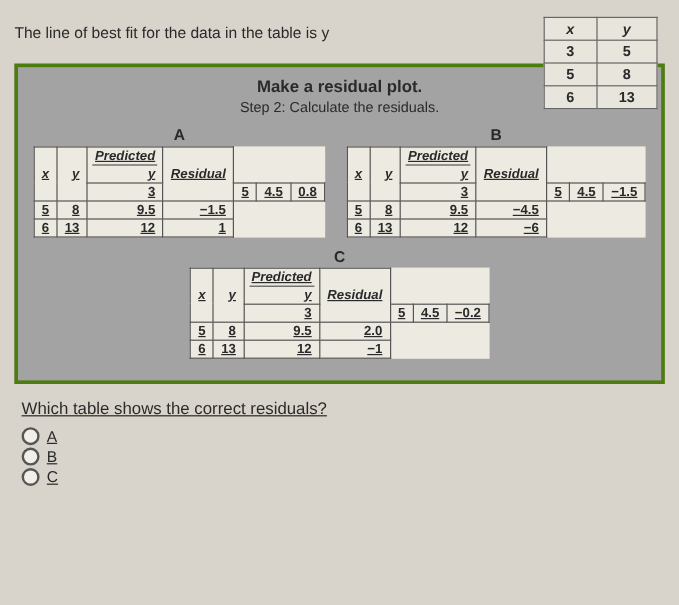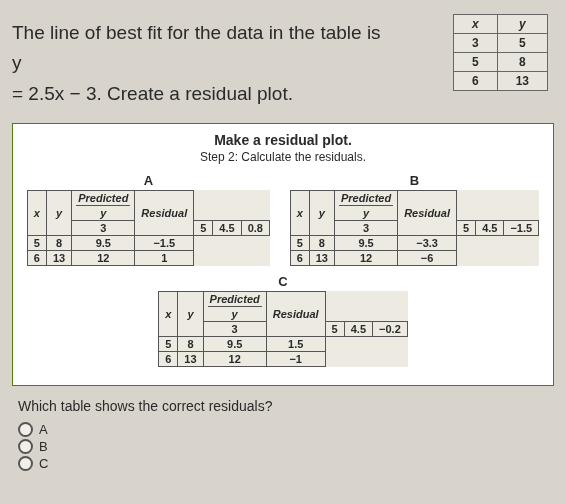--- a/index.html
+++ b/index.html
@@ -9,43 +9,43 @@
       width: 566px;
       height: 504px;
       overflow: hidden;
       color: #2a2a2a;
     }
     .top-section {
       position: relative;
       padding: 18px 12px 8px 12px;
     }
     .problem-text {
-      font-size: 19px;
+      font-size: 13px;
       line-height: 1.6;
       width: 380px;
     }
     .data-table-small {
       position: absolute;
       top: 14px;
       right: 18px;
       border-collapse: collapse;
       background: #e8e5dd;
     }
     .data-table-small th, .data-table-small td {
       border: 1px solid #666;
       padding: 2px 18px;
       text-align: center;
       font-size: 12px;
       font-weight: bold;
     }
     .data-table-small th { font-style: italic; }
     .main-panel {
       margin: 6px 12px 0 12px;
-      background: #ffffff;
-      border: 1px solid #4d7c0f;
+      background: #a3a3a3;
+      border: 3px solid #4d7c0f;
       padding: 8px 10px 18px 10px;
     }
     .panel-title {
       text-align: center;
       font-weight: bold;
       font-size: 14px;
       margin-bottom: 2px;
     }
     .panel-subtitle {
       text-align: center;
@@ -65,29 +65,30 @@
       margin-bottom: 2px;
     }
     .calc-table {
       border-collapse: collapse;
       background: #edeae2;
       font-size: 11px;
     }
     .calc-table th, .calc-table td {
       border: 1px solid #555;
       padding: 1px 6px;
-      text-align: center;
-      font-weight: bold;
+      text-align: right;
+      font-weight: bold;
+      text-decoration: underline;
     }
     .calc-table th { font-style: italic; font-weight: bold; }
     .pred-header { padding: 0 4px !important; }
     .pred-header .pred-top { display:block; border-bottom: 1px solid #555; padding: 1px 2px; }
     .pred-header .pred-bot { display:block; padding: 1px 2px; font-style: italic; }
     .center-row { display: flex; justify-content: center; }
-    .question-section { padding: 12px 34px 0 18px; }
+    .question-section { padding: 12px 34px 0 18px; text-decoration: underline; }
     .question-text { font-size: 14px; margin-bottom: 8px; }
     .radio-row {
       display: flex;
       align-items: center;
       gap: 6px;
       margin: 2px 0;
       font-size: 13px;
     }
     .radio-circle {
       width: 15px; height: 15px;
@@ -95,21 +96,20 @@
       border-radius: 50%;
       background: #f2efe8;
     }
   </style>
 </head>
 <body>
 
 <div class="top-section">
   <div class="problem-text">
     <span>The line of best fit for the data in the table is y</span><br>
-    <span>= 2.5x − 3. Create a residual plot.</span>
   </div>
   <table class="data-table-small">
     <tbody>
         <tr>
       <th>x</th>
       <th>y</th>
     </tr>
     <tr>
       <td>3</td>
       <td>5</td>
@@ -184,21 +184,21 @@
         <tr>
               <td>3</td>
               <td>5</td>
               <td>4.5</td>
               <td>−1.5</td>
             </tr>
         <tr>
               <td>5</td>
               <td>8</td>
               <td>9.5</td>
-              <td>−3.3</td>
+              <td>−4.5</td>
             </tr>
         <tr>
               <td>6</td>
               <td>13</td>
               <td>12</td>
               <td>−6</td>
             </tr>
       </tbody>
         </table>
     </div>
@@ -222,21 +222,21 @@
         <tr>
               <td>3</td>
               <td>5</td>
               <td>4.5</td>
               <td>−0.2</td>
             </tr>
         <tr>
               <td>5</td>
               <td>8</td>
               <td>9.5</td>
-              <td>1.5</td>
+              <td>2.0</td>
             </tr>
         <tr>
               <td>6</td>
               <td>13</td>
               <td>12</td>
               <td>−1</td>
             </tr>
       </tbody>
         </table>
     </div>

